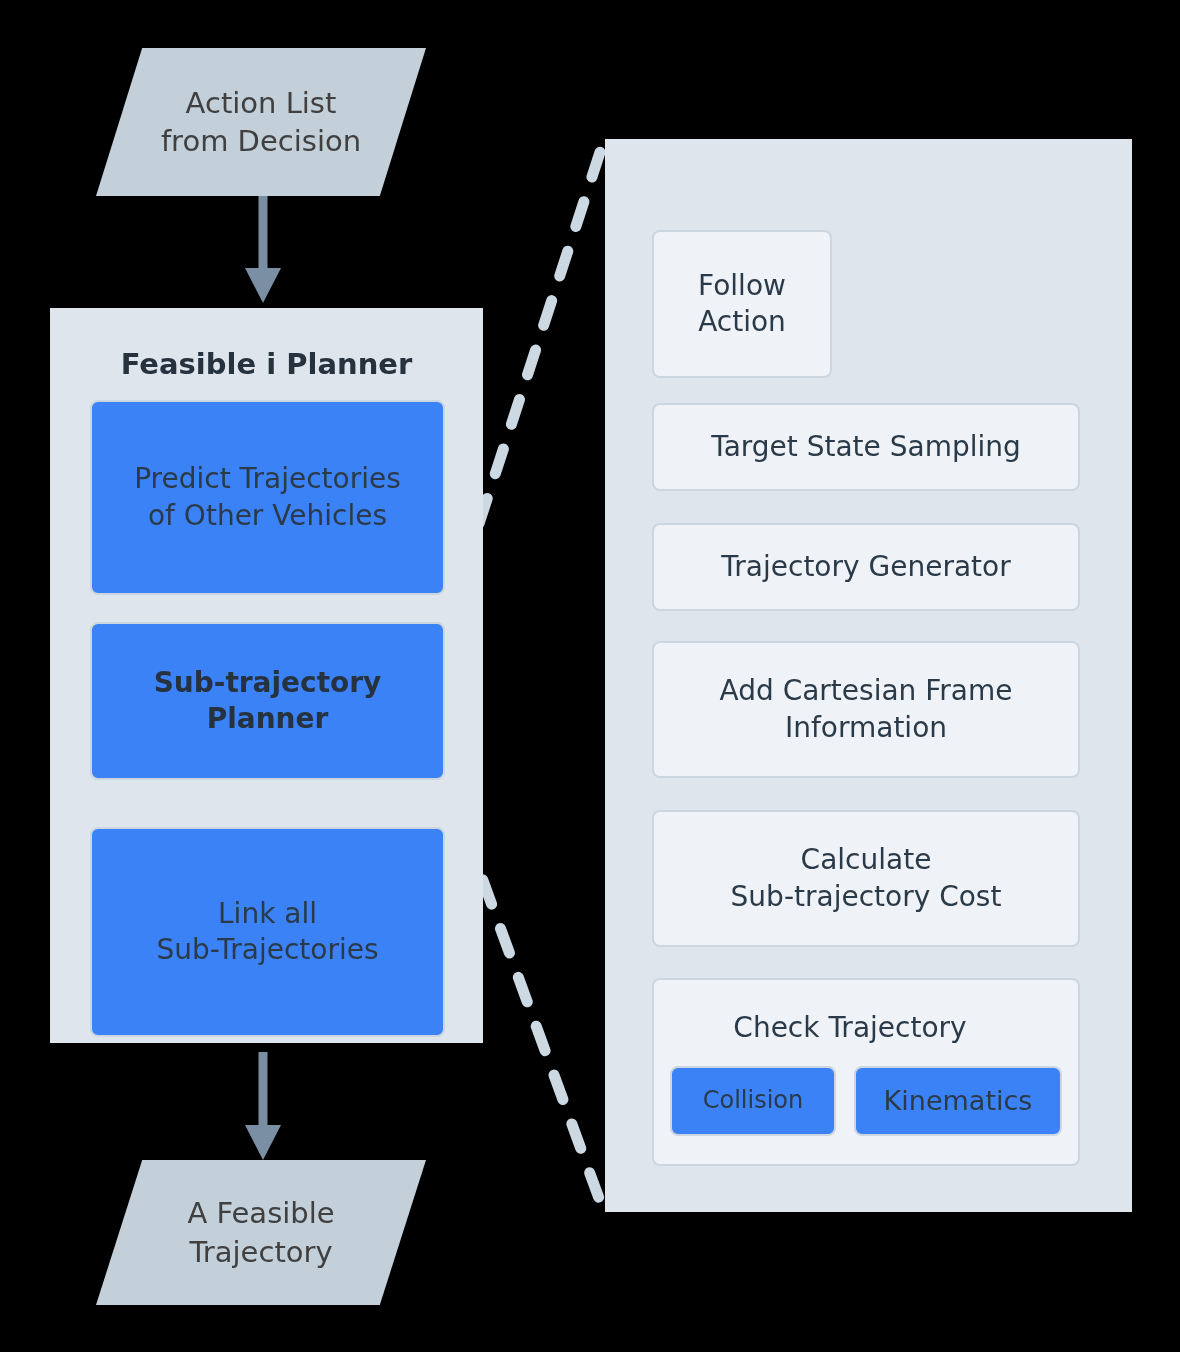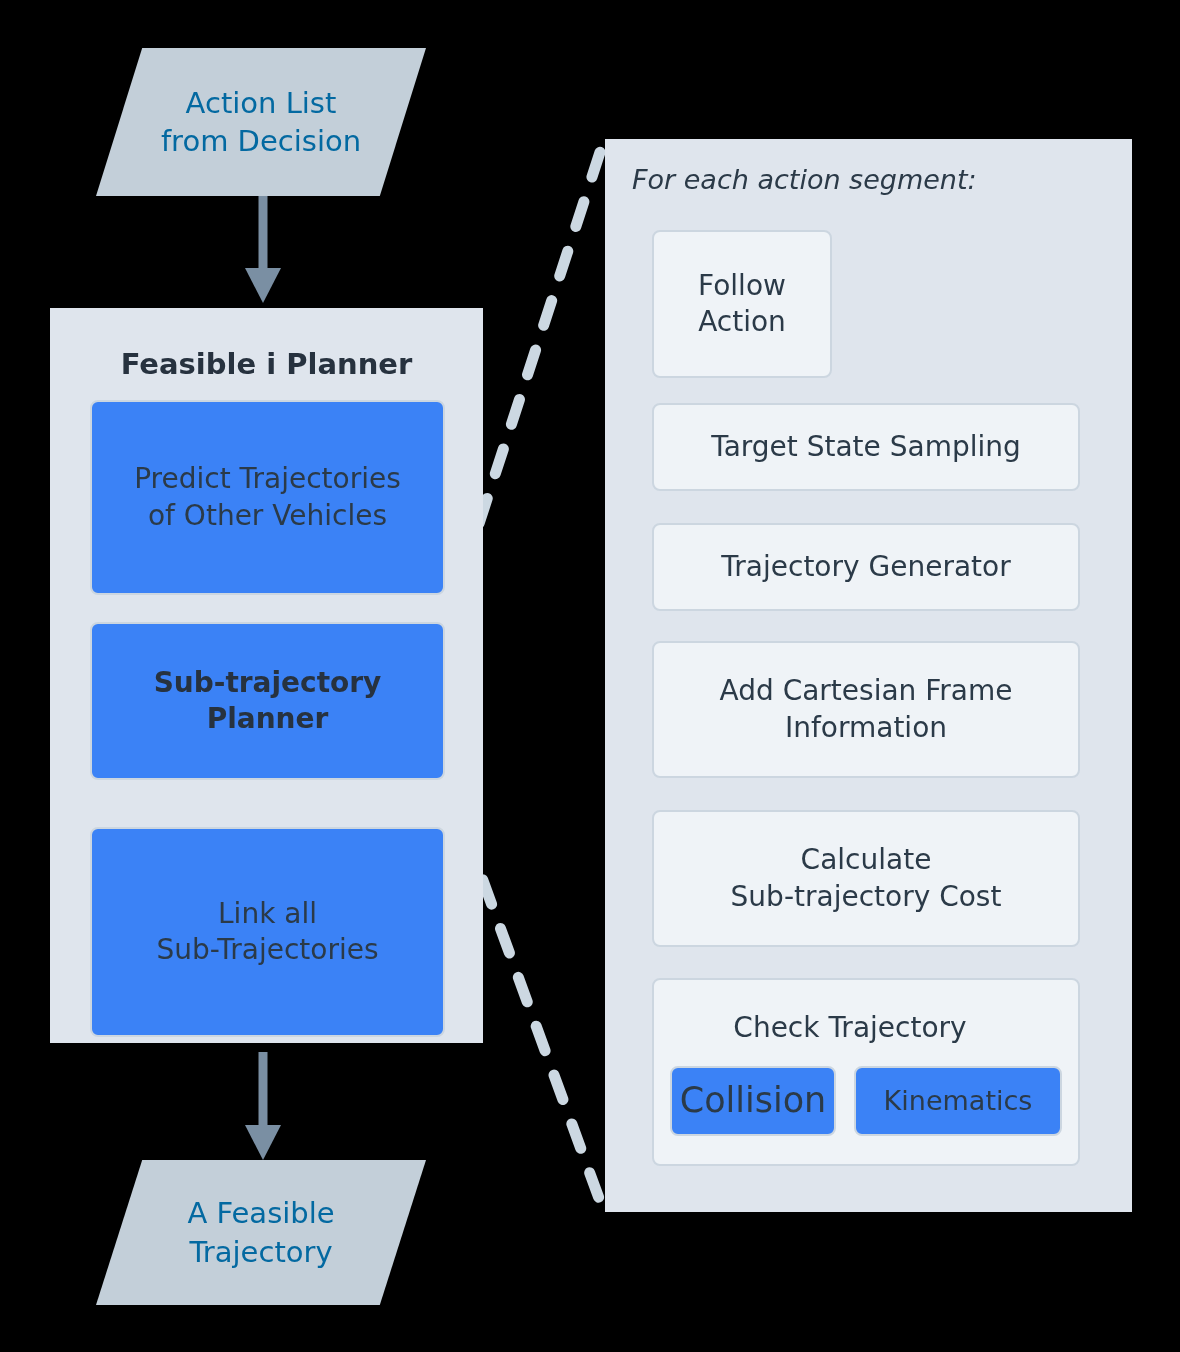--- a/index.html
+++ b/index.html
@@ -16,21 +16,21 @@
     overflow: hidden;
   }
 
   
   .io-node {
     position: absolute;
     display: flex;
     align-items: center;
     justify-content: center;
     background: #c3cfd9;
-    color: #0369a1;
+    color: #404040;
     font-size: 29px;
     line-height: 1.32;
     text-align: center;
     white-space: pre-line;
     clip-path: polygon(14% 0%, 100% 0%, 86% 100%, 0% 100%);
   }
 
   
   .panel {
     position: absolute;
@@ -127,35 +127,34 @@
 Planner</div>
 
   <div class="box box-white" style="left:90px; top:827px; width:355px; height:210px;">Link all
 Sub-Trajectories</div>
 
   <div class="io-node" style="left:96px; top:1160px; width:330px; height:145px;">A Feasible
 Trajectory</div>
 
   <div class="panel" style="left:605px; top:139px; width:527px; height:1073px;"></div>
 
-  <div class="panel-caption" style="left:632px; top:164px;">For each action segment:</div>
 
   <div class="box box-tint" style="left:652px; top:230px; width:180px; height:148px;">Follow
 Action</div>
 
 
   <div class="box box-tint" style="left:652px; top:403px; width:428px; height:88px;">Target State Sampling</div>
 
   <div class="box box-tint" style="left:652px; top:523px; width:428px; height:88px;">Trajectory Generator</div>
 
   <div class="box box-tint" style="left:652px; top:641px; width:428px; height:137px;">Add Cartesian Frame
 Information</div>
 
   <div class="box box-tint" style="left:652px; top:810px; width:428px; height:137px;">Calculate
 Sub-trajectory Cost</div>
 
   <div class="box box-tint" style="left:652px; top:978px; width:428px; height:188px; display:block;">
     <div class="group-label" style="left:0; top:30px; width:360px;margin-left:16px;">Check Trajectory</div>
-    <div class="box box-white" style="left:16px; top:86px; width:166px; height:70px; font-size:35px;">Collision</div>
+    <div class="box box-white" style="left:16px; top:86px; width:166px; height:70px; font-size:24px;">Collision</div>
     <div class="box box-white" style="left:200px; top:86px; width:208px; height:70px; font-size:27px;">Kinematics</div>
   </div>
 
 </div>
 
 </body></html>

